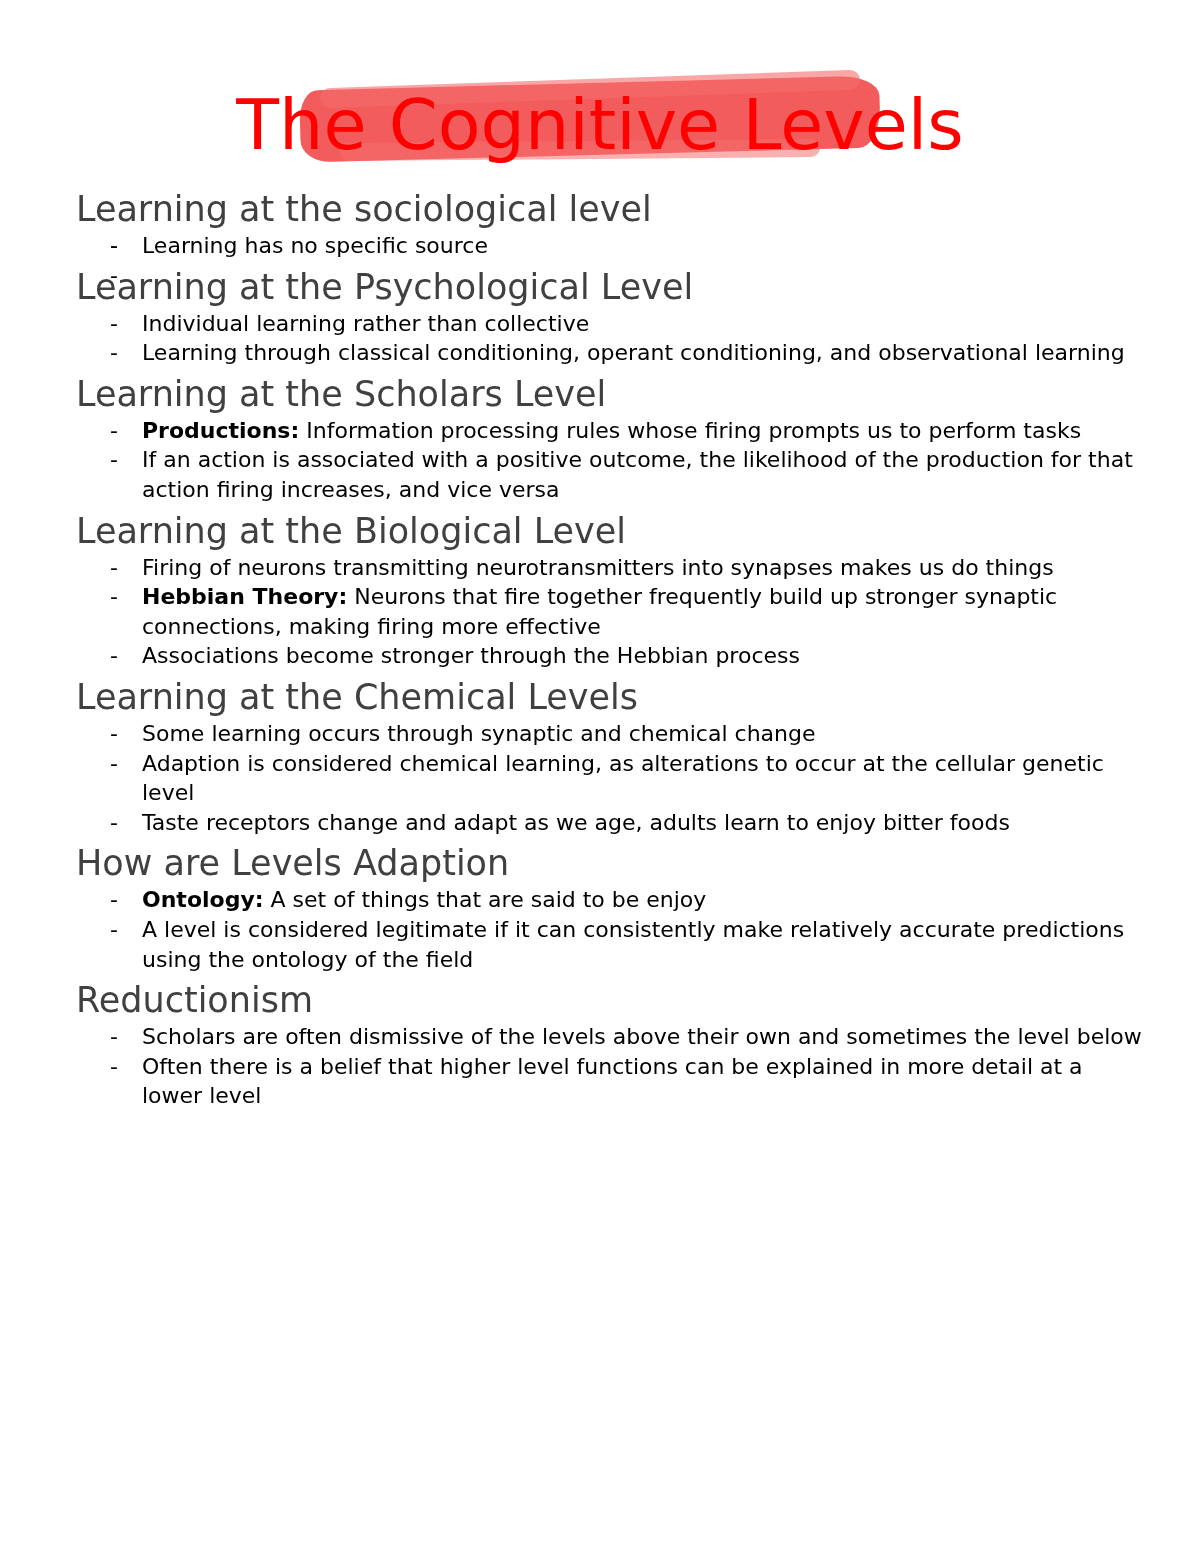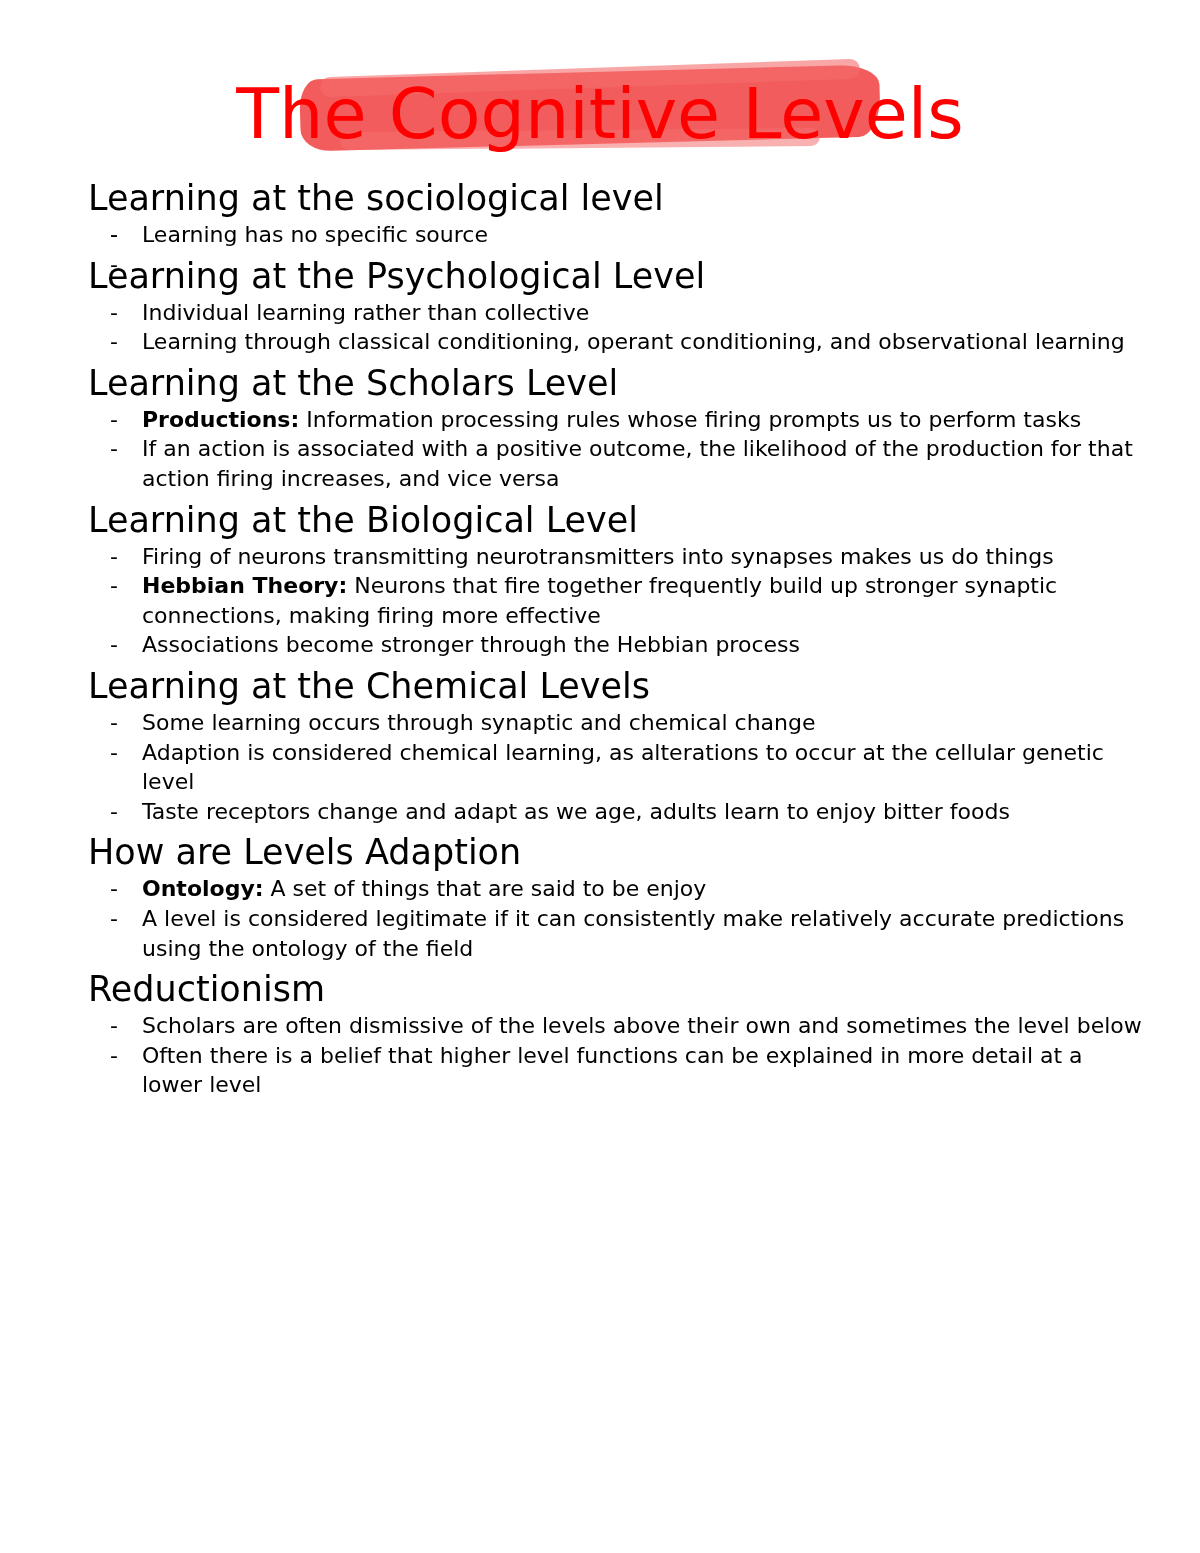--- a/index.html
+++ b/index.html
@@ -1,31 +1,31 @@
 <!DOCTYPE html>
 <html><head>
   <meta charset="utf-8">
   <style>
     html, body { margin: 0; padding: 0; background: #ffffff; }
     body { width: 1200px; height: 1553px; position: relative; overflow: hidden;
            font-family: "DejaVu Sans", sans-serif; color: #000; }
-    .page { position: absolute; left: 0; top: 0; width: 1200px; height: 1166px; }
+    .page { position: absolute; left: 0; top: 11px; width: 1200px; height: 1166px; }
     .title-wrap { position: absolute; left: 0; top: 62px; width: 1200px; height: 100px; }
     .brush { position: absolute; left: 300px; top: 10px; width: 580px; height: 72px;
              background: #f24a4a; opacity: 0.9; border-radius: 18px 40px 22px 30px / 30px 20px 40px 22px;
              transform: rotate(-1.5deg); }
     .brush2 { position: absolute; left: 320px; top: 6px; width: 540px; height: 20px;
               background: #f56a6a; opacity: 0.6; border-radius: 20px; transform: rotate(-2deg); }
     .brush3 { position: absolute; left: 340px; top: 68px; width: 480px; height: 18px;
               background: #f47070; opacity: 0.55; border-radius: 20px; transform: rotate(-0.5deg); }
     .title { position: absolute; left: 0; top: 10px; width: 1200px; text-align: center;
              font-family: "DejaVu Sans", sans-serif; font-size: 70px; line-height: 84px;
              color: #ff0000; margin: 0; font-weight: normal; letter-spacing: 0px; }
     .content { position: absolute; left: 72px; top: 176px; width: 1070px; }
-    .section-heading { color: #000000; font-size: 35px; line-height: 44px; margin: 0 0 0 16px; font-weight: normal; }
+    .section-heading { color: #404040; font-size: 35px; line-height: 44px; margin: 0 0 0 4px; font-weight: normal; }
     ul.bullets { list-style: none; margin: 0 0 4px 0; padding: 0; }
     ul.bullets li { position: relative; padding-left: 70px; font-size: 22px; line-height: 29.6px; }
     ul.bullets li .dash { position: absolute; left: 38px; top: 0; }
     .bold { font-weight: bold; }
   </style>
 </head>
 <body>
 
 <div class="page">
   <div class="title-wrap">

